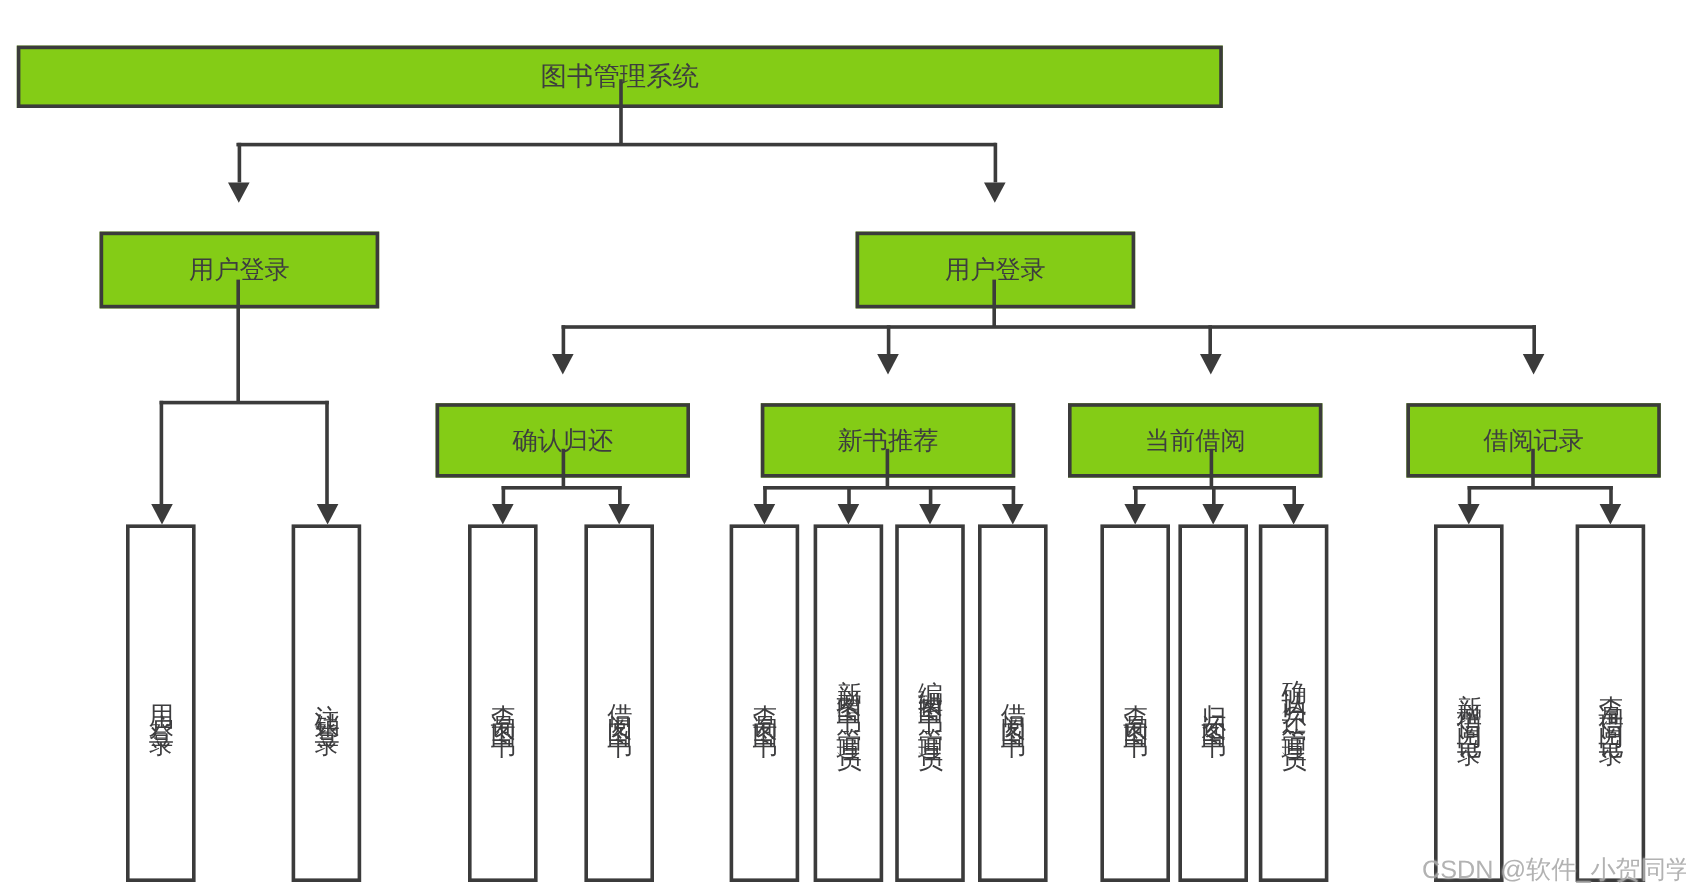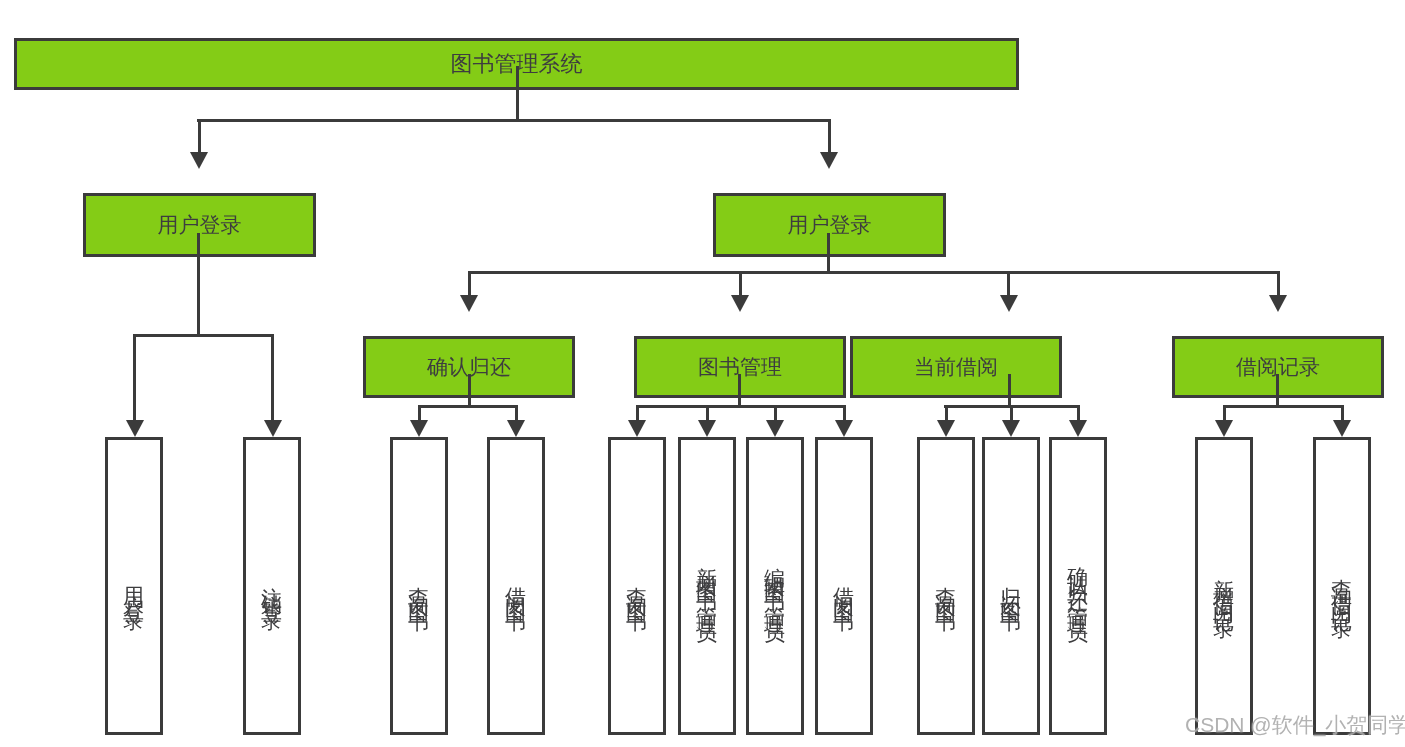--- a/index.html
+++ b/index.html
@@ -70,23 +70,23 @@
   <div class="hline" style="left:468px;top:271px;width:812px;"></div>
   <div class="arrow" style="left:467.5px;top:271px;height:24px;"></div>
   <div class="arrow" style="left:738.5px;top:271px;height:24px;"></div>
   <div class="arrow" style="left:1007px;top:271px;height:24px;"></div>
   <div class="arrow" style="left:1276.5px;top:271px;height:24px;"></div>
 
   <div class="box l3" style="left:363px;">
     <span>确认归还</span>
   </div>
   <div class="box l3" style="left:634px;">
-    <span>图书管理</span>
+    <span>新书推荐</span>
   </div>
-  <div class="box l3" style="left:850px;">
+  <div class="box l3" style="left:890px;">
     <span>当前借阅</span>
   </div>
   <div class="box l3" style="left:1172px;">
     <span>借阅记录</span>
   </div>
 
   <div class="vline" style="left:468px;top:374px;height:33px;"></div>
   <div class="hline" style="left:418px;top:405px;width:100px;"></div>
   <div class="arrow" style="left:417.5px;top:405px;height:15px;"></div>
   <div class="arrow" style="left:514.5px;top:405px;height:15px;"></div>

